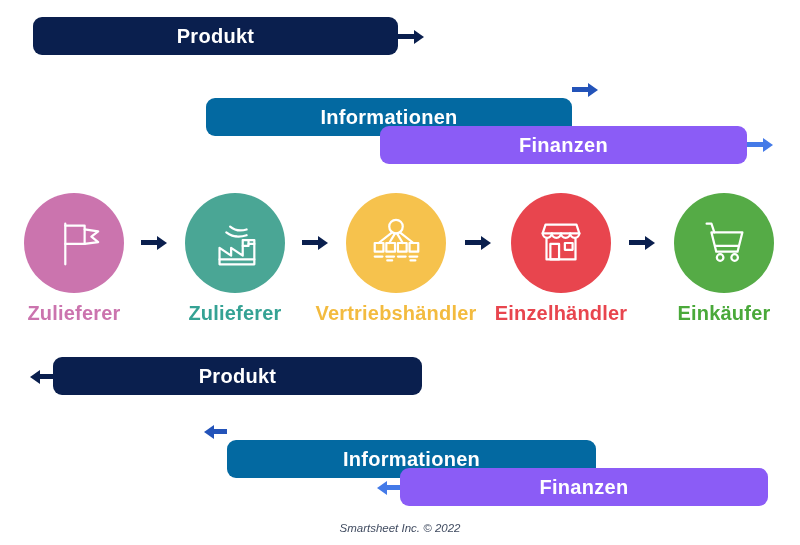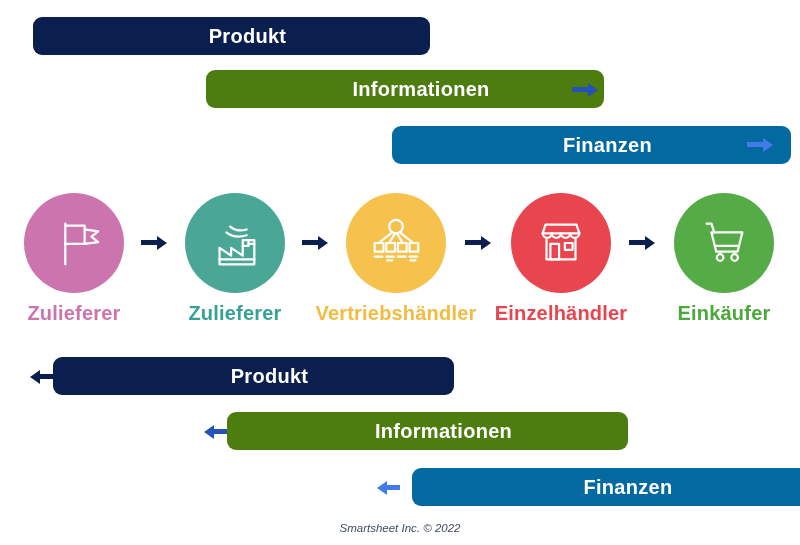--- a/index.html
+++ b/index.html
@@ -18,28 +18,27 @@
   .bar{
     position:absolute;
     height:38px;
     border-radius:9px;
     color:#ffffff;
     font-size:20px;
     font-weight:bold;
     line-height:38px;
     text-align:center;
     letter-spacing:.3px;
-    padding-left:32px;
   }
   .c-navy{--c:#0a1f4e;}
   .c-medium{--c:#2353b9;}
   .c-light{--c:#447ae8;}
   .bar.c-navy{background:#0a1f4e;}
-  .bar.c-medium{background:#4d7c0f;}
-  .bar.c-light{background:#0369a1;margin-left:12px;}
+  .bar.c-medium{background:#0369a1;margin-top:28px;}
+  .bar.c-light{background:#8b5cf6;}
 
   .bar-t1{left:33px;top:17px;width:365px;}
   .bar-t2{left:206px;top:70px;width:366px;}
   .bar-t3{left:380px;top:126px;width:367px;}
   .bar-b1{left:53px;top:357px;width:369px;}
   .bar-b2{left:227px;top:412px;width:369px;}
   .bar-b3{left:400px;top:468px;width:368px;}
 
   
   .harrow{

